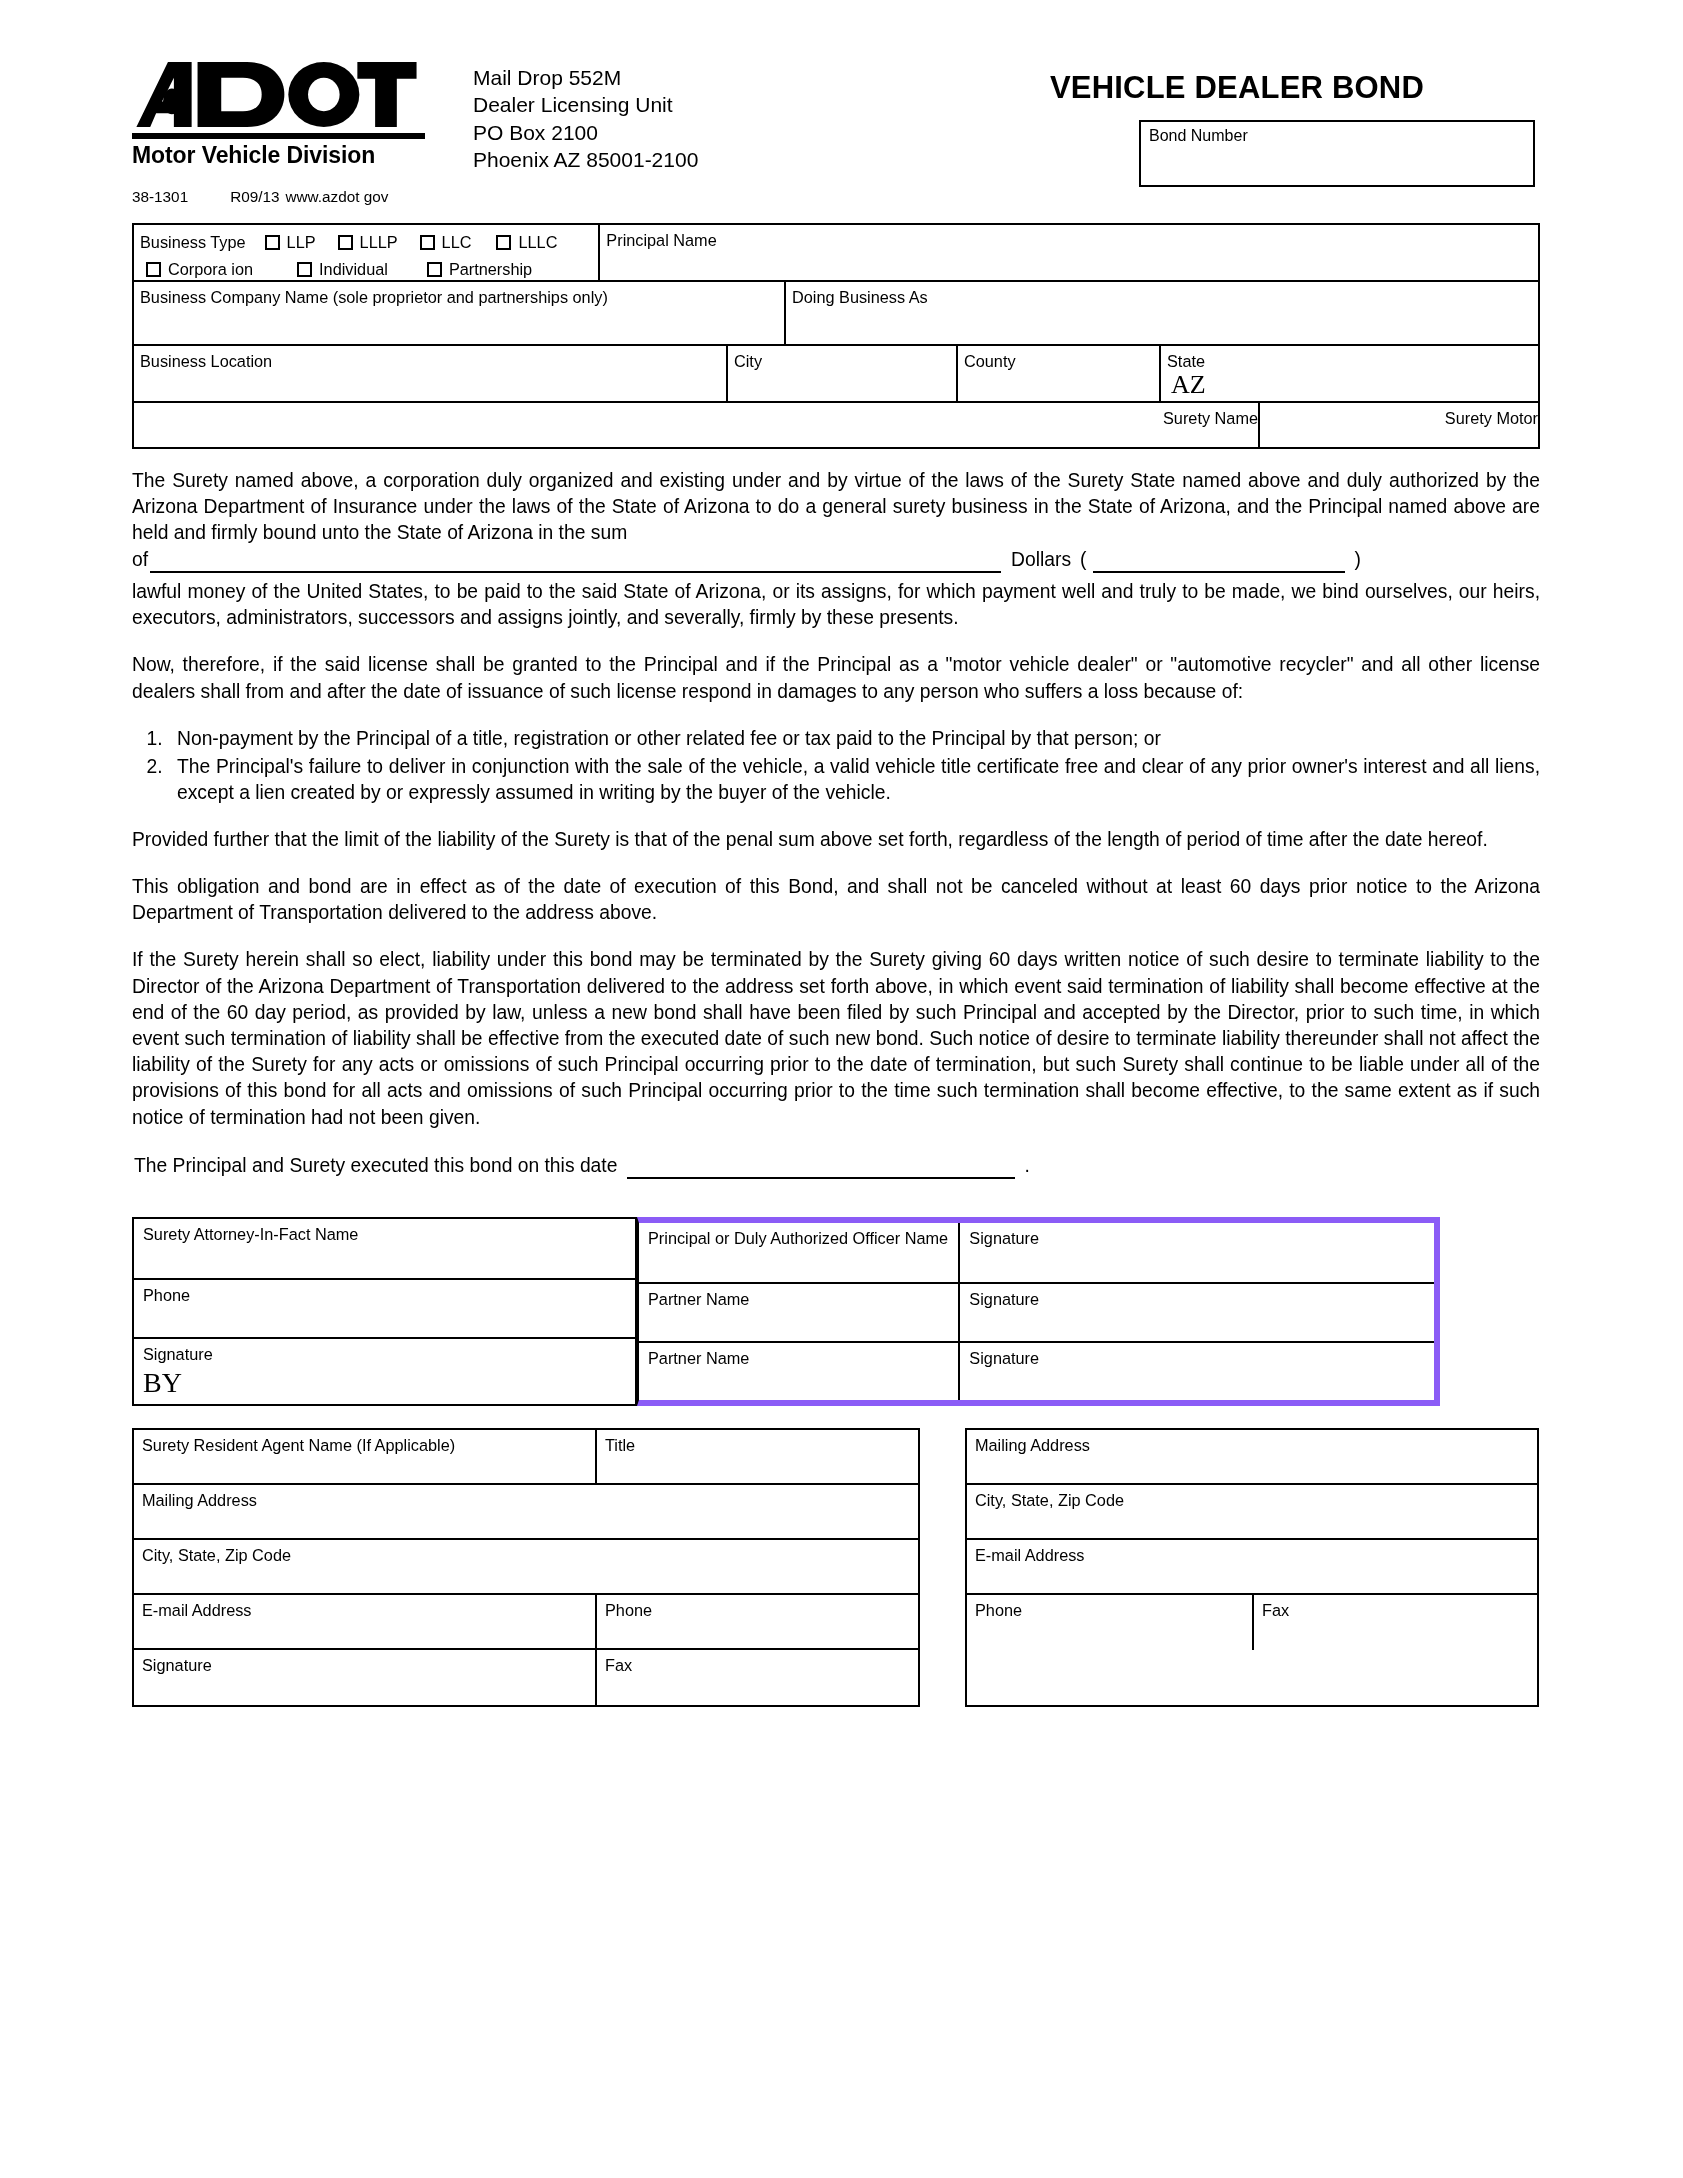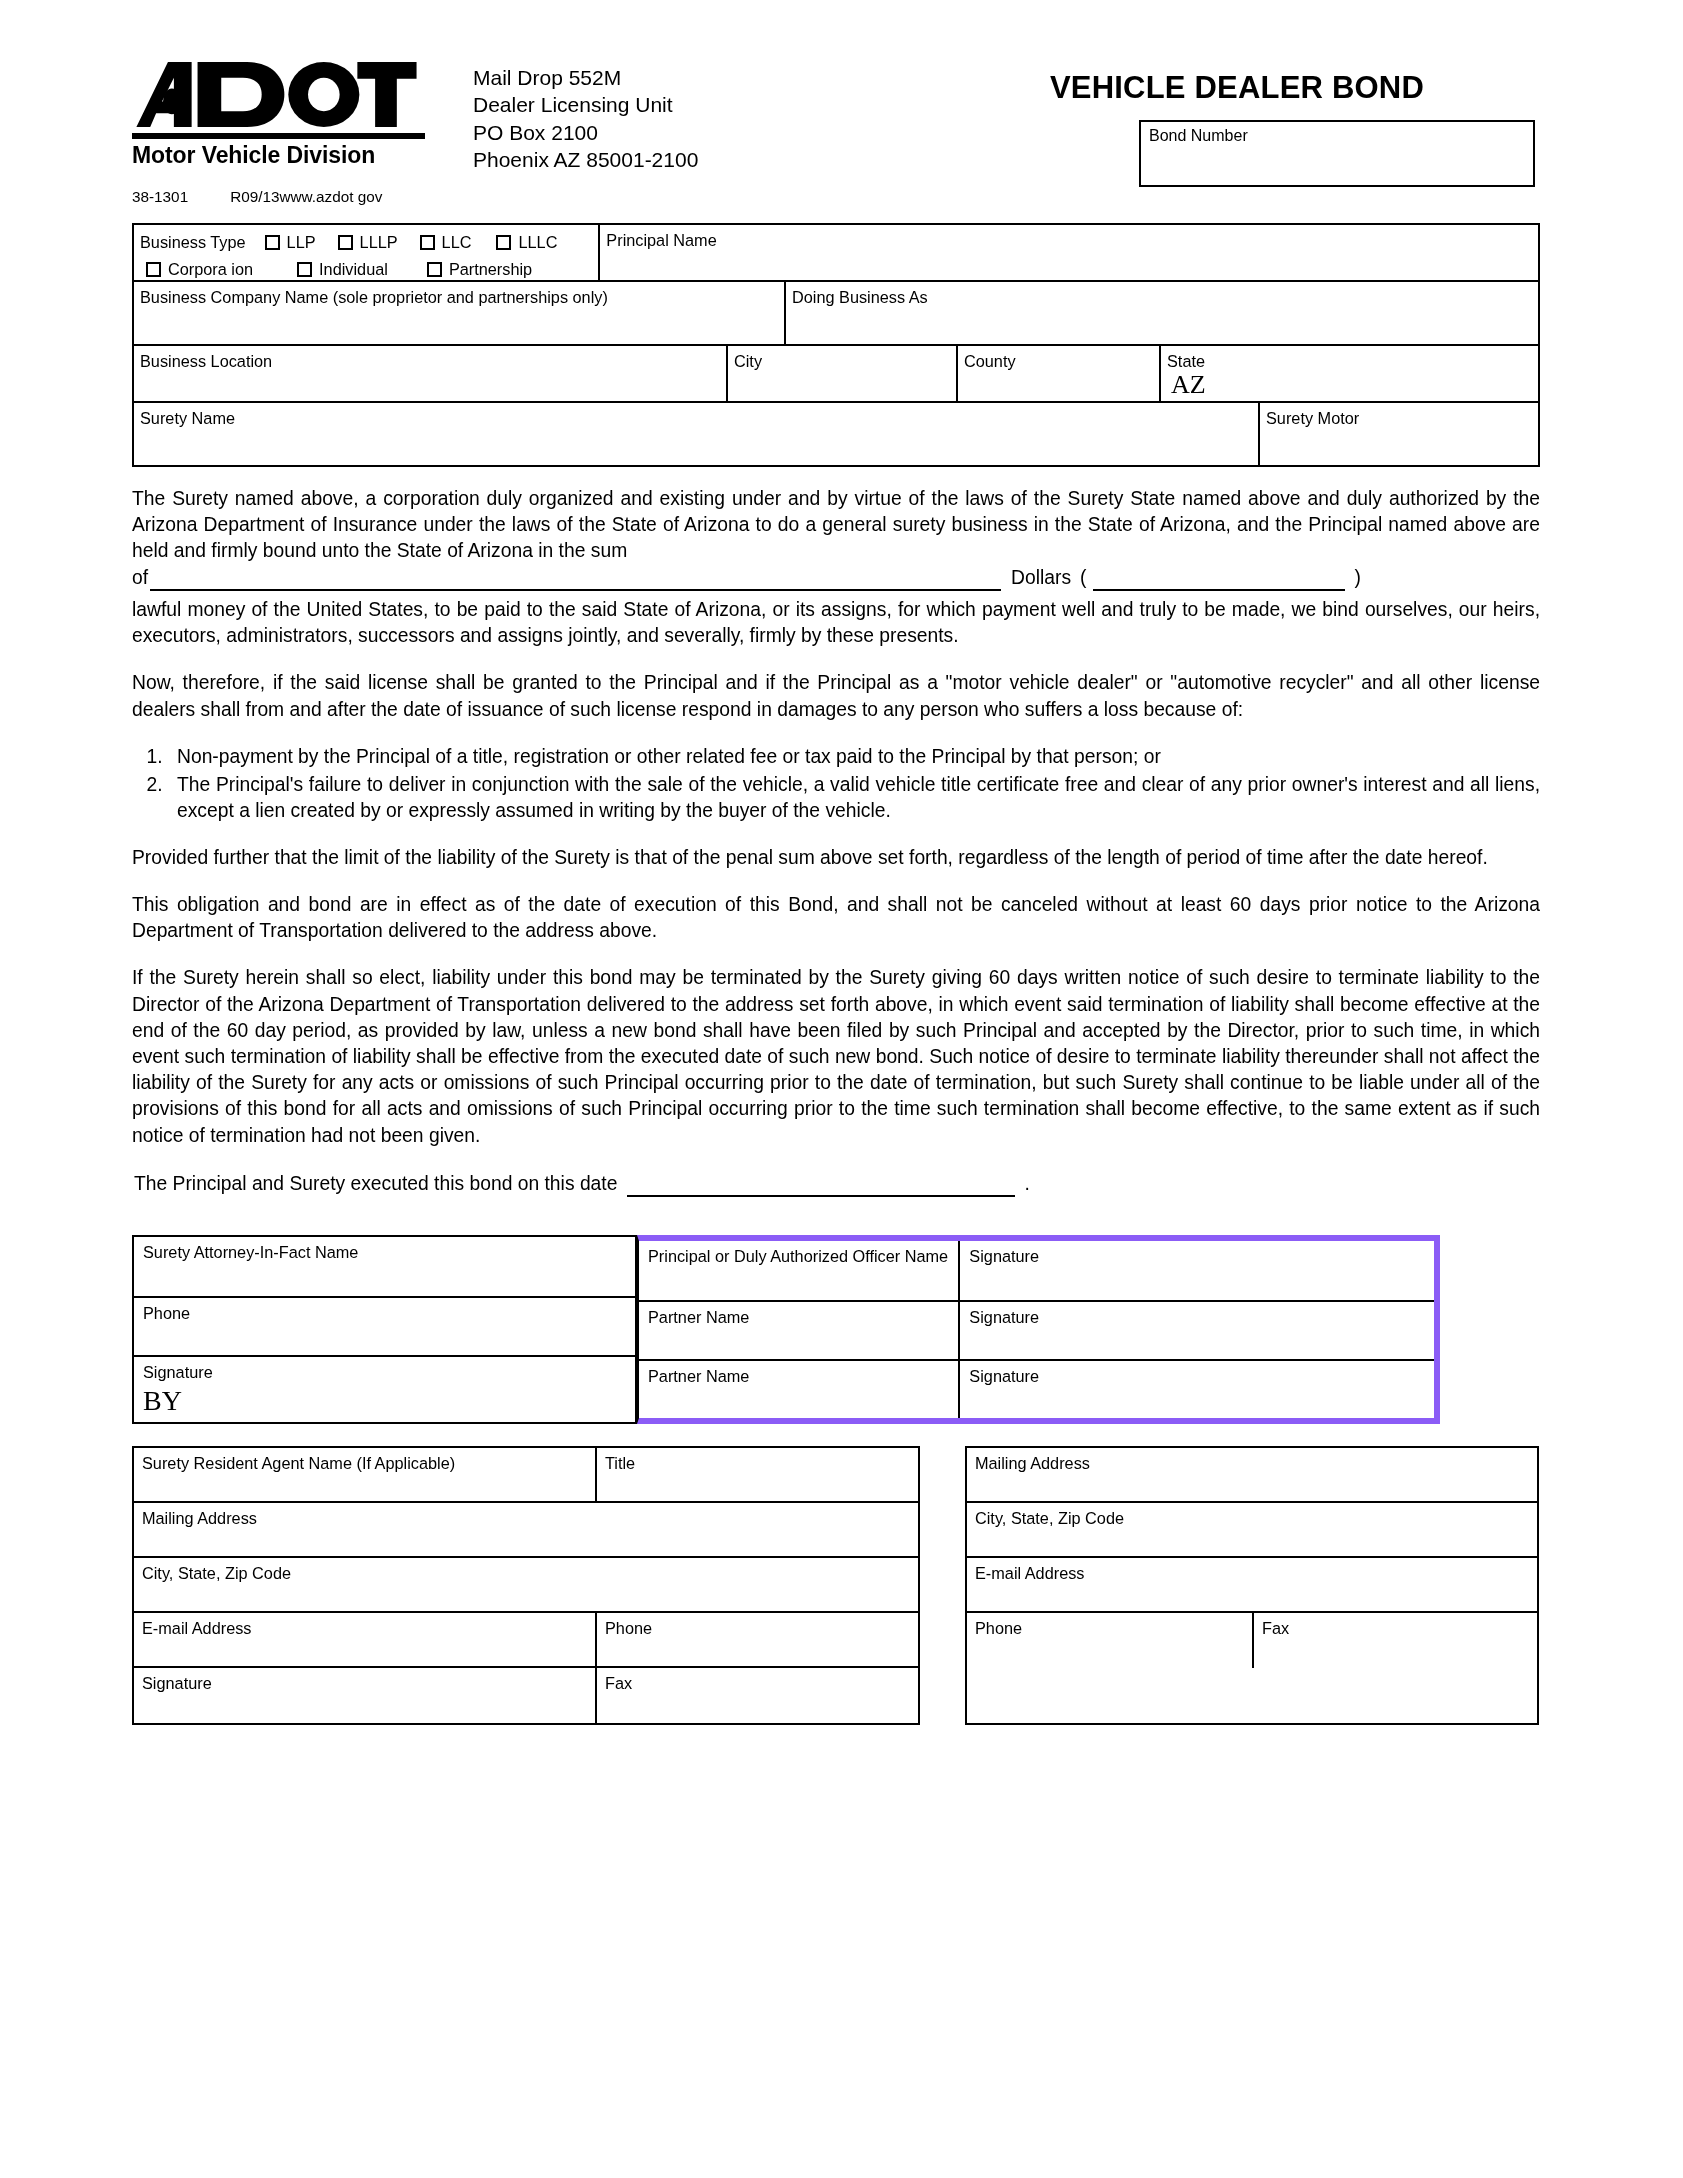--- a/index.html
+++ b/index.html
@@ -59,21 +59,21 @@
     white-space: nowrap;
   }
   .formnum-row {
     position: absolute;
     left: 0;
     top: 158px;
     font-size: 15.3px;
     white-space: nowrap;
   }
   .formnum-row .fn-a { margin-right: 42px; }
-  .formnum-row .fn-c { }
+  .formnum-row .fn-c { margin-left: 6px; }
 
   .address-block {
     position: absolute;
     left: 341px;
     top: 34px;
     font-size: 21px;
     line-height: 1.3;
     white-space: nowrap;
   }
 
@@ -165,21 +165,21 @@
   .cell-state { width: 379px; }
   .state-az {
     font-family: "Liberation Serif", serif;
     font-size: 26px;
     padding-left: 4px;
     margin-top: 1px;
     line-height: 1;
   }
 
   
-  .row-surety { height: 64px; border-bottom: 2px solid #000; }
+  .row-surety { height: 46px; border-bottom: 2px solid #000; text-align: right; }
   .cell-surety-name { width: 1124px; }
   .cell-surety-state { width: 280px; }
 
   
   .body-wrap {
     margin-top: 19px;
     font-size: 19.3px;
     line-height: 1.36;
   }
   p.para {

